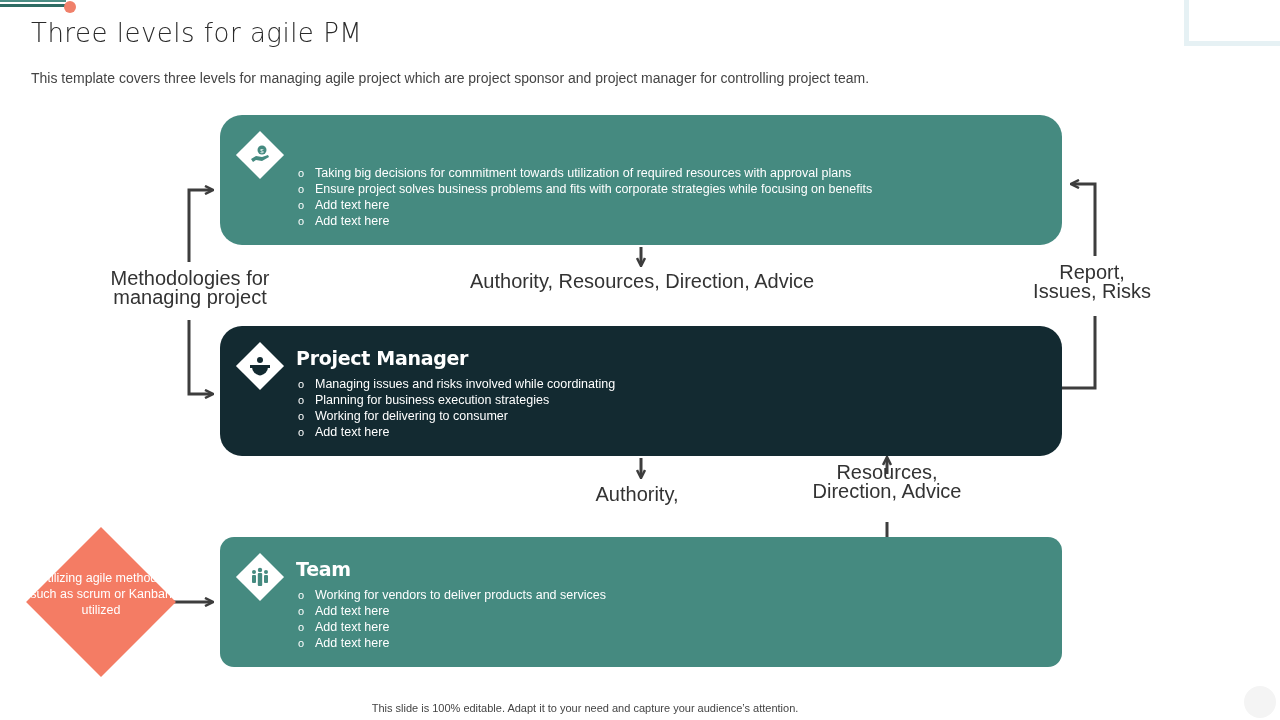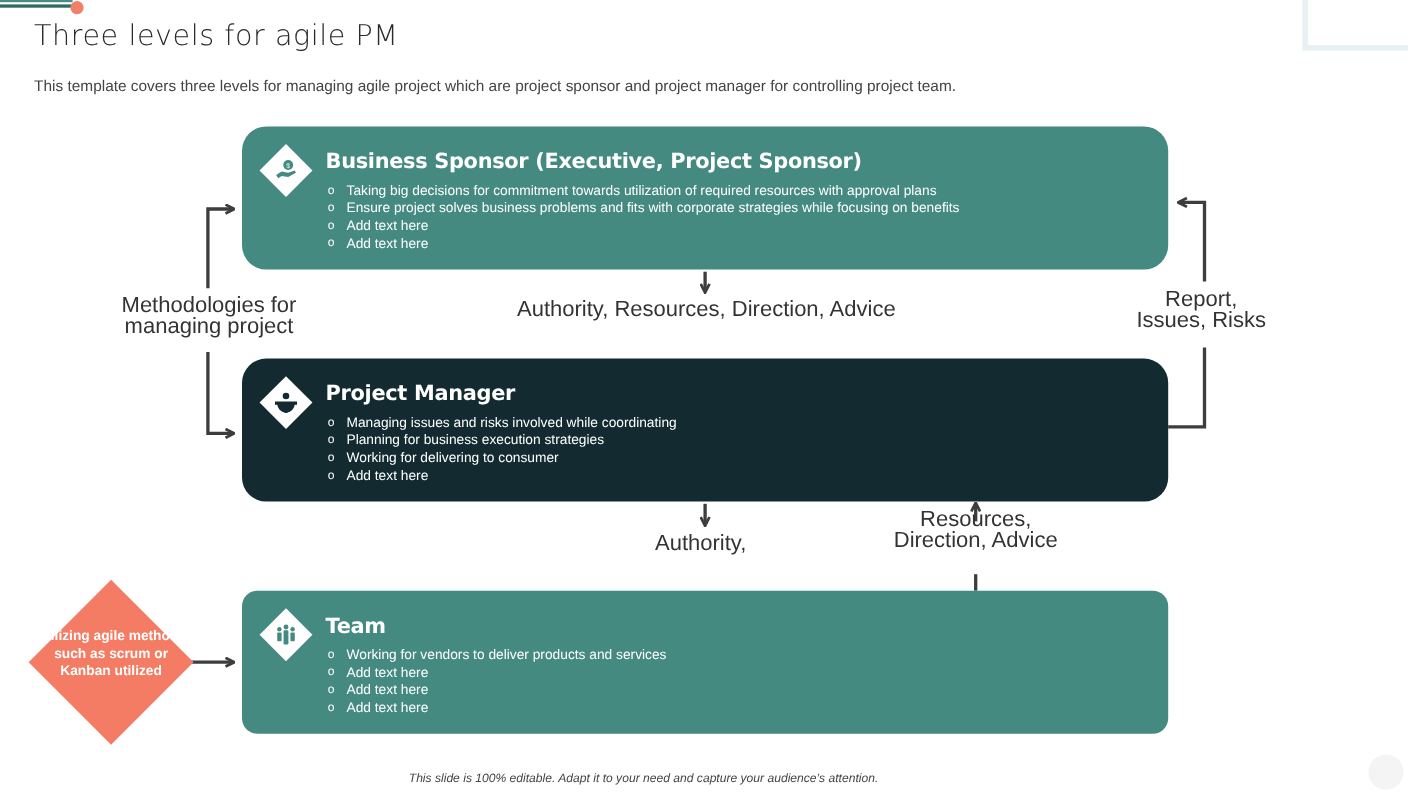--- a/index.html
+++ b/index.html
@@ -8,21 +8,21 @@
     background: #ffffff; font-family: "Liberation Sans", sans-serif; color: #333;
   }
   .deco-line { position: absolute; left: 0; top: 4px; width: 66px; height: 3px; background: #2e6b63; }
   .deco-line2 { position: absolute; left: 0; top: 0; width: 66px; height: 2px; background: #4a8c83; }
   .deco-dot { position: absolute; left: 64px; top: 1px; width: 12px; height: 12px; border-radius: 50%; background: #f0806a; }
   .deco-frame { position: absolute; left: 1184px; top: -10px; width: 110px; height: 56px; border: 5px solid #e6f1f4; box-sizing: border-box; }
   .deco-circle { position: absolute; left: 1244px; top: 686px; width: 32px; height: 32px; border-radius: 50%; background: #f4f4f4; }
 
   .title { position: absolute; left: 31px; top: 18px; font-size: 26px; font-weight: normal; color: #2a2a2a; letter-spacing: 0.5px; font-family: "DejaVu Sans", sans-serif; font-weight: 200; }
   .subtitle { position: absolute; left: 31px; top: 70px; font-size: 14px; color: #444; }
-  .footer { position: absolute; left: 0; width: 1280px; text-align: center; top: 702px; font-size: 11px; color: #444; padding-right: 110px; box-sizing: border-box; font-style: italic; }
+  .footer { position: absolute; left: 0; width: 1280px; text-align: center; top: 702px; font-size: 11px; color: #444; padding-right: 110px; box-sizing: border-box; }
 
   .box {
     position: absolute; left: 220px; width: 842px; height: 130px; border-radius: 22px; color: #fff;
   }
   .box.teal { background: #458a80; }
   .box.dark { background: #132a31; }
   .box .icon-wrap {
     position: absolute; left: 16px; top: 16px; width: 48px; height: 48px;
   }
   .box .icon-wrap .diamond {
@@ -33,21 +33,21 @@
     position: absolute; left: 76px; top: 21px; font-size: 19px; font-weight: bold; font-family: "DejaVu Sans", sans-serif; letter-spacing: -0.3px;
   }
   .box ul { position: absolute; left: 76px; top: 50px; margin: 0; padding: 0; list-style: none; }
   .box li { font-size: 12.5px; line-height: 16px; padding-left: 19px; position: relative; white-space: nowrap; }
   .box li::before { content: "o"; position: absolute; left: 2px; top: 0; font-size: 11px; }
 
   .label { position: absolute; font-size: 20px; color: #333; text-align: center; line-height: 19px; }
   svg.arrows { position: absolute; left: 0; top: 0; }
 
   .diamond-note {
-    position: absolute; left: 26px; top: 527px; width: 150px; height: 150px; font-weight: bold;
+    position: absolute; left: 26px; top: 527px; width: 150px; height: 150px;
   }
   .diamond-note .shape {
     position: absolute; left: 22px; top: 22px; width: 106px; height: 106px; background: #f47c64; transform: rotate(45deg);
   }
   .diamond-note .text {
     position: absolute; left: 0; top: 43px; width: 150px; text-align: center; color: #fff; font-size: 12.5px; line-height: 16px;
   }
 </style>
 </head>
 <body>
@@ -86,21 +86,20 @@
 
 <div class="box teal" style="top:115px;">
   <div class="icon-wrap">
     <div class="diamond"></div>
     <svg viewBox="0 0 24 24">
       <circle cx="14" cy="7" r="4.5" fill="#458a80"></circle>
       <text x="14" y="9.5" font-size="6" text-anchor="middle" fill="#fff" font-family="Liberation Sans, sans-serif">$</text>
       <path d="M3 16 L8 13 L14 14 L20 12 L21 14 L14 18 L8 17 L5 19 Z" fill="#458a80"></path>
     </svg>
   </div>
-  <div class="box-title">Business Sponsor (Executive, Project Sponsor)</div>
   <ul>
     <li>Taking big decisions for commitment towards utilization of required resources with approval  plans</li>
     <li>Ensure project solves business problems and fits with corporate strategies while focusing on benefits</li>
     <li>Add text here</li>
     <li>Add text here</li>
   </ul>
 </div>
 
 <div class="box dark" style="top:326px;">
   <div class="icon-wrap">

